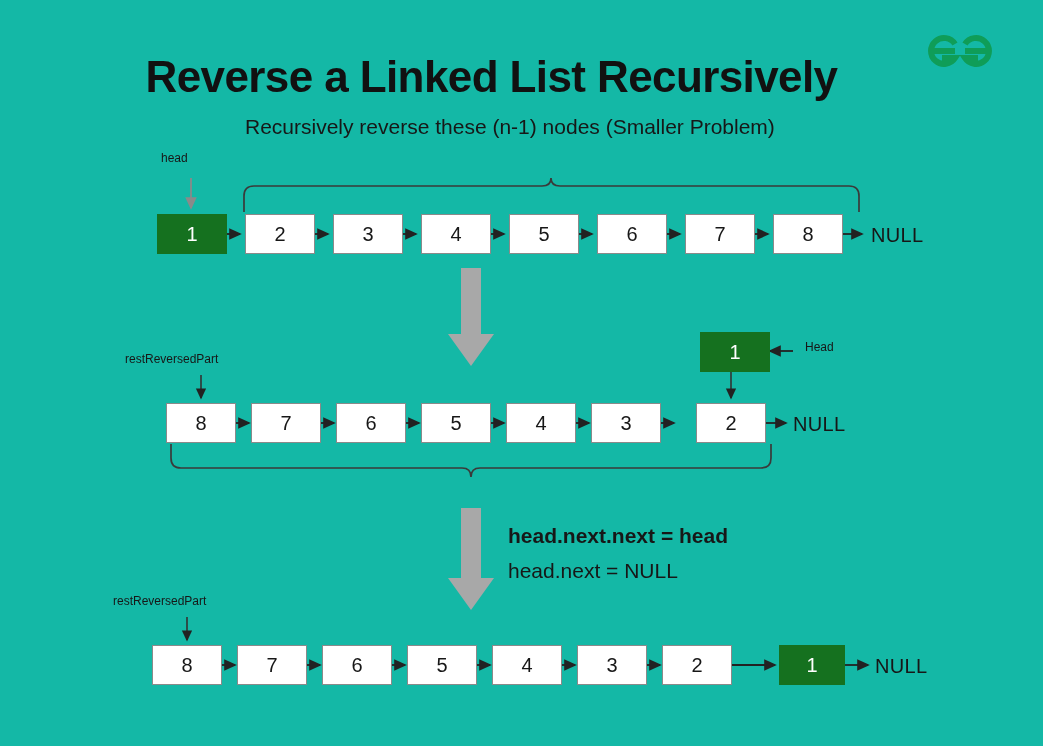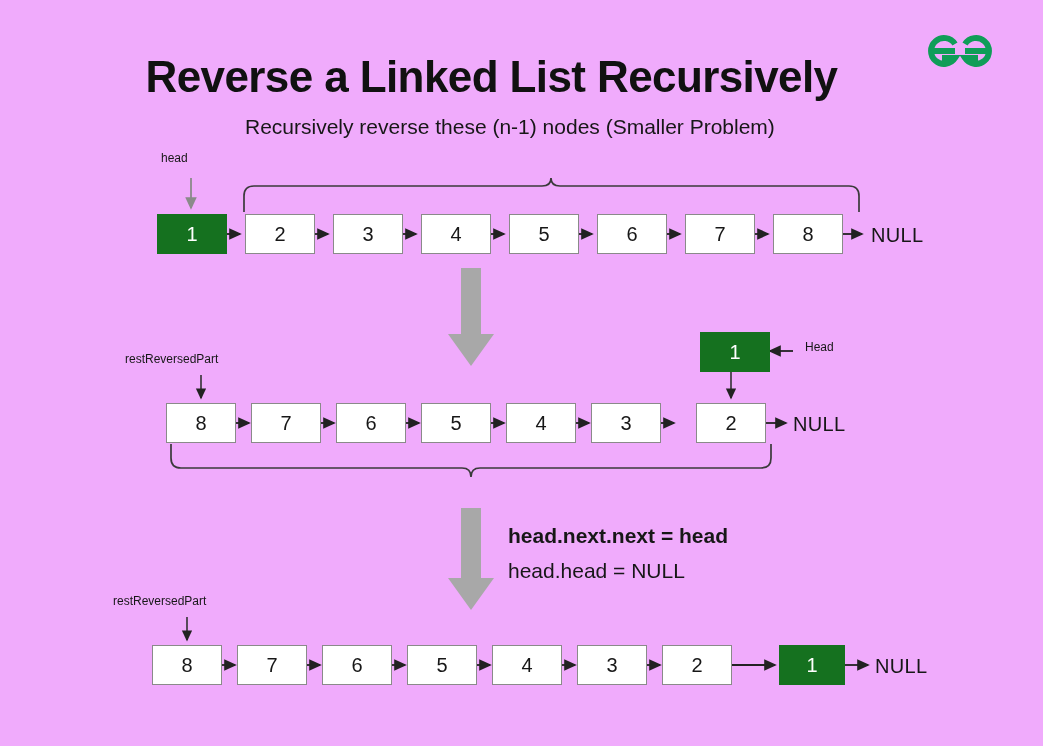--- a/index.html
+++ b/index.html
@@ -6,21 +6,21 @@
   html, body {
     margin: 0; padding: 0;
     width: 1043px; height: 746px;
     background: #f4f4f4;
     font-family: "Liberation Sans", sans-serif;
     overflow: hidden;
   }
   #canvas {
     position: relative;
     width: 1043px; height: 746px;
-    background: #f0abfc;
+    background: #14b8a6;
   }
   
   #title {
     position: absolute;
     left: 0; top: 52px;
     width: 1043px;
     text-align: center;
     font-size: 44px;
     font-weight: bold;
     letter-spacing: -0.6px;
@@ -218,21 +218,21 @@
       <span>4</span>
     </div>
   <div class="node" style="left:591px; top:403px;">
       <span>3</span>
     </div>
   <div class="node" style="left:696px; top:403px;">
       <span>2</span>
     </div>
 
   <div class="lbl codetext" style="left:508px; top:525px;font-weight:bold;">head.next.next = head</div>
-  <div class="lbl codetext" style="left:508px; top:560px;">head.head = NULL</div>
+  <div class="lbl codetext" style="left:508px; top:560px;">head.next = NULL</div>
   <div class="lbl nodelabel" style="left:113px; top:595px;">restReversedPart</div>
   <div class="lbl nulltext" style="left:875px; top:656px;">NULL</div>
 
   <div class="node" style="left:152px; top:645px;">
       <span>8</span>
     </div>
   <div class="node" style="left:237px; top:645px;">
       <span>7</span>
     </div>
   <div class="node" style="left:322px; top:645px;">

